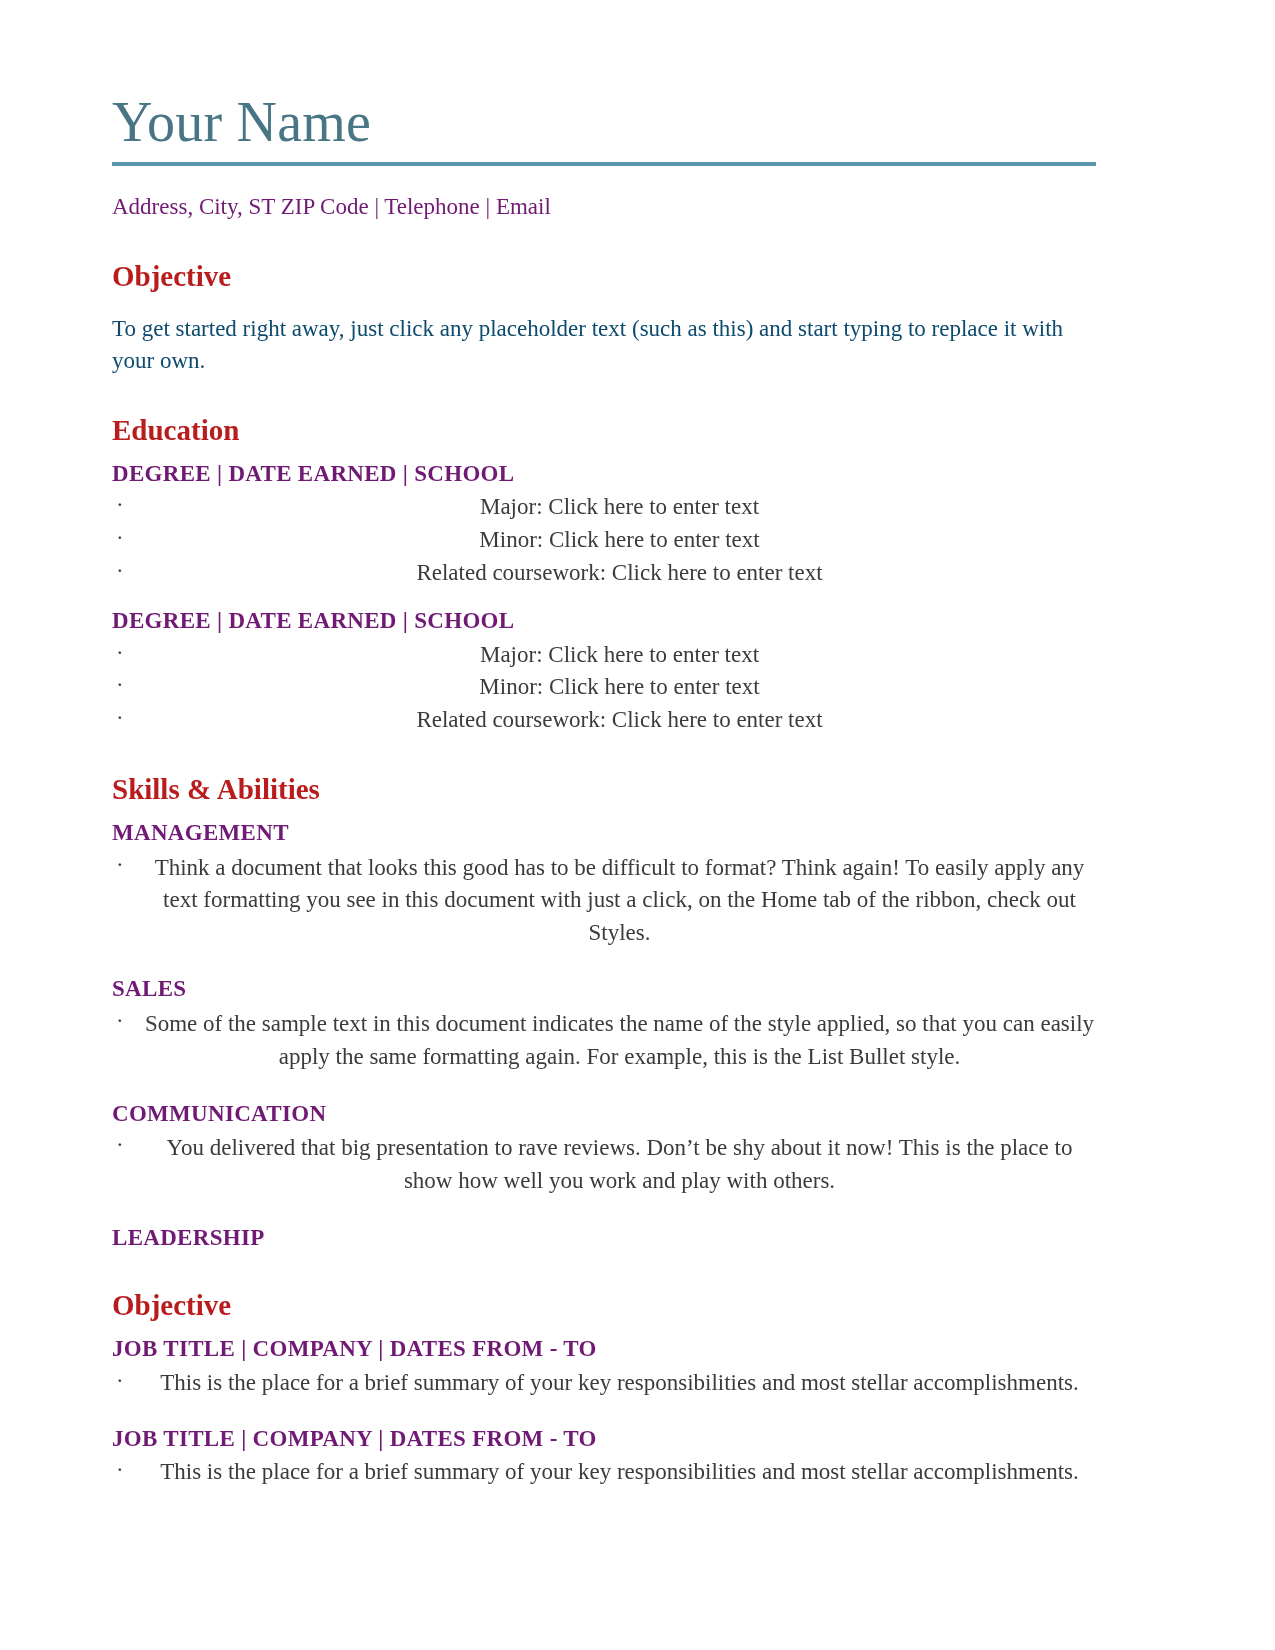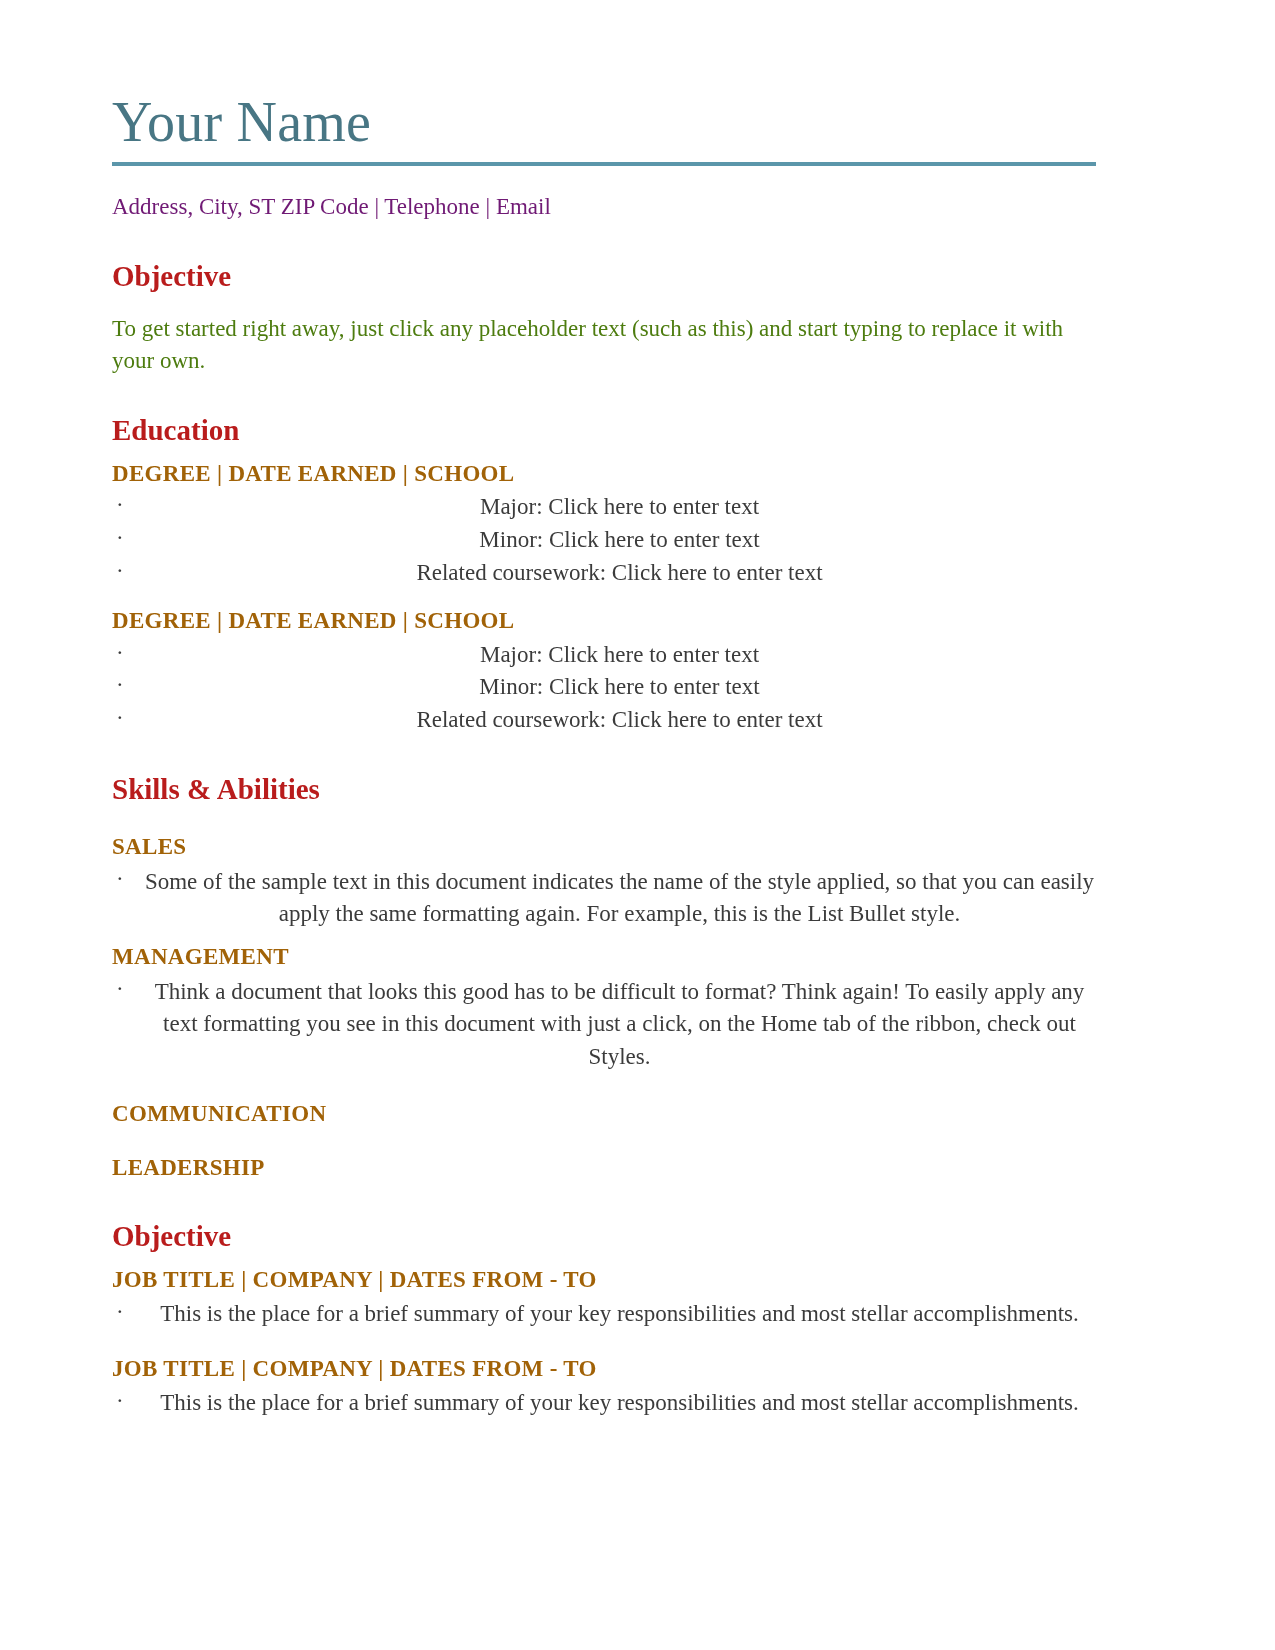--- a/index.html
+++ b/index.html
@@ -60,32 +60,32 @@
     color: #b91c1c;
     margin: 36px 0 8px 0;
     line-height: 1.2;
   }
 
   
   .sub-heading {
     font-family: "Liberation Serif", "DejaVu Serif", serif;
     font-size: 23px;
     font-weight: bold;
-    color: #a16207;
+    color: #701a75;
     letter-spacing: 0.3px;
     margin: 18px 0 4px 0;
     line-height: 1.25;
   }
   .sub-heading.first { margin-top: 12px; }
 
   
   .para {
     font-size: 23px;
     line-height: 1.38;
-    color: #4d7c0f;
+    color: #0c4a6e;
     margin: 20px 0 0 0;
     max-width: 982px;
   }
 
   
   ul.bullets {
     list-style: none;
     margin: 2px 0 0 0;
     padding: 0;
   }
@@ -153,36 +153,39 @@
           <li>Major: Click here to enter text</li>
           <li>Minor: Click here to enter text</li>
           <li>Related coursework: Click here to enter text</li>
         </ul>
       </div>
     </section>
 
     <section>
       <h2 class="section-heading">Skills &amp; Abilities</h2>
 
+      <div class="skill-block first">
+        <div class="sub-heading first">MANAGEMENT</div>
+        <ul class="bullets wide">
+          <li>Think a document that looks this good has to be difficult to format? Think again! To easily apply any text formatting you see in this document with just a click, on the Home tab of the ribbon, check out Styles.</li>
+        </ul>
+      </div>
+
       <div class="skill-block">
         <div class="sub-heading">SALES</div>
         <ul class="bullets wide">
           <li>Some of the sample text in this document indicates the name of the style applied, so that you can easily apply the same formatting again. For example, this is the List Bullet style.</li>
         </ul>
       </div>
 
-      <div class="skill-block first">
-        <div class="sub-heading first">MANAGEMENT</div>
-        <ul class="bullets wide">
-          <li>Think a document that looks this good has to be difficult to format? Think again! To easily apply any text formatting you see in this document with just a click, on the Home tab of the ribbon, check out Styles.</li>
-        </ul>
-      </div>
-
       <div class="skill-block">
         <div class="sub-heading">COMMUNICATION</div>
+        <ul class="bullets wide">
+          <li>You delivered that big presentation to rave reviews. Don’t be shy about it now! This is the place to show how well you work and play with others.</li>
+        </ul>
       </div>
 
       <div class="skill-block">
         <div class="sub-heading">LEADERSHIP</div>
       </div>
     </section>
 
     <section>
       <h2 class="section-heading">Objective</h2>
 

